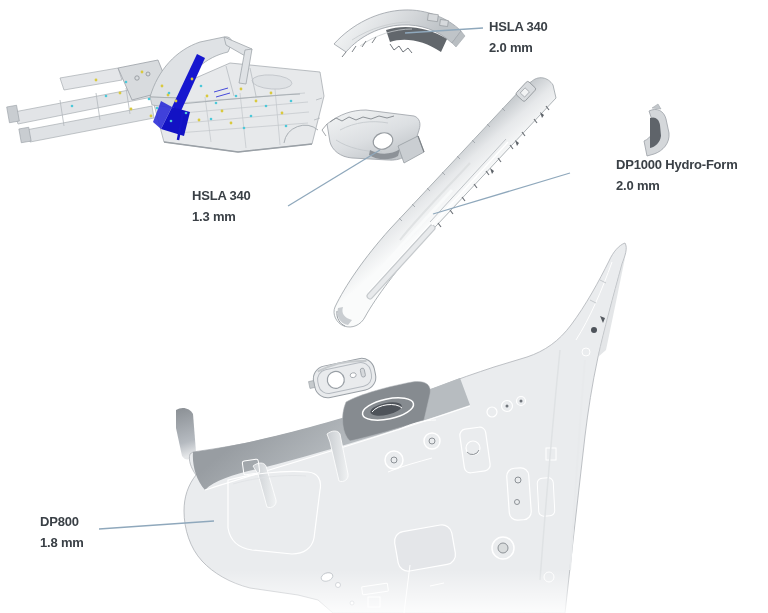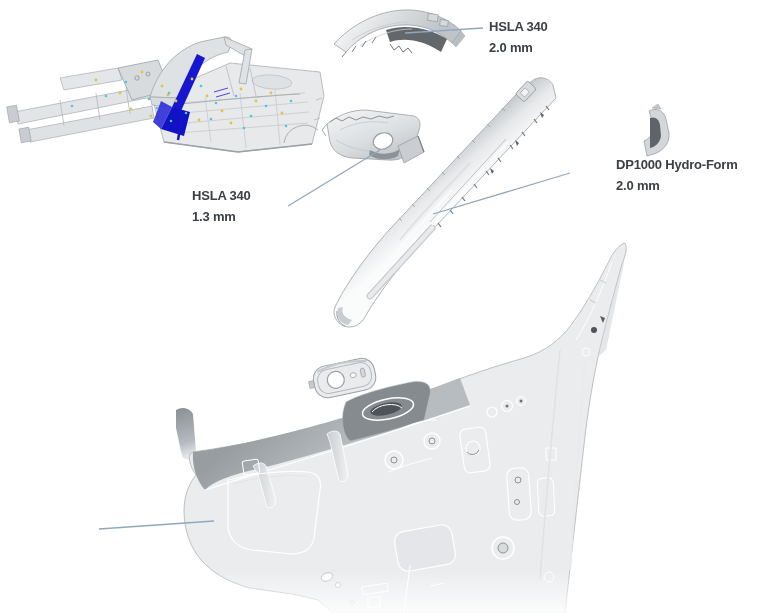--- a/index.html
+++ b/index.html
@@ -282,14 +282,18 @@
   <div class="callout" style="left:192px;top:185px">
     <div>HSLA 340</div>
     <div>1.3 mm</div>
   </div>
 
   <div class="callout" style="left:616px;top:154px">
     <div>DP1000 Hydro-Form</div>
     <div>2.0 mm</div>
   </div>
 
+  <div class="callout" style="left:40px;top:511px">
+    <div>DP800</div>
+    <div>1.8 mm</div>
+  </div>
 
 </div>
 
 </body></html>

